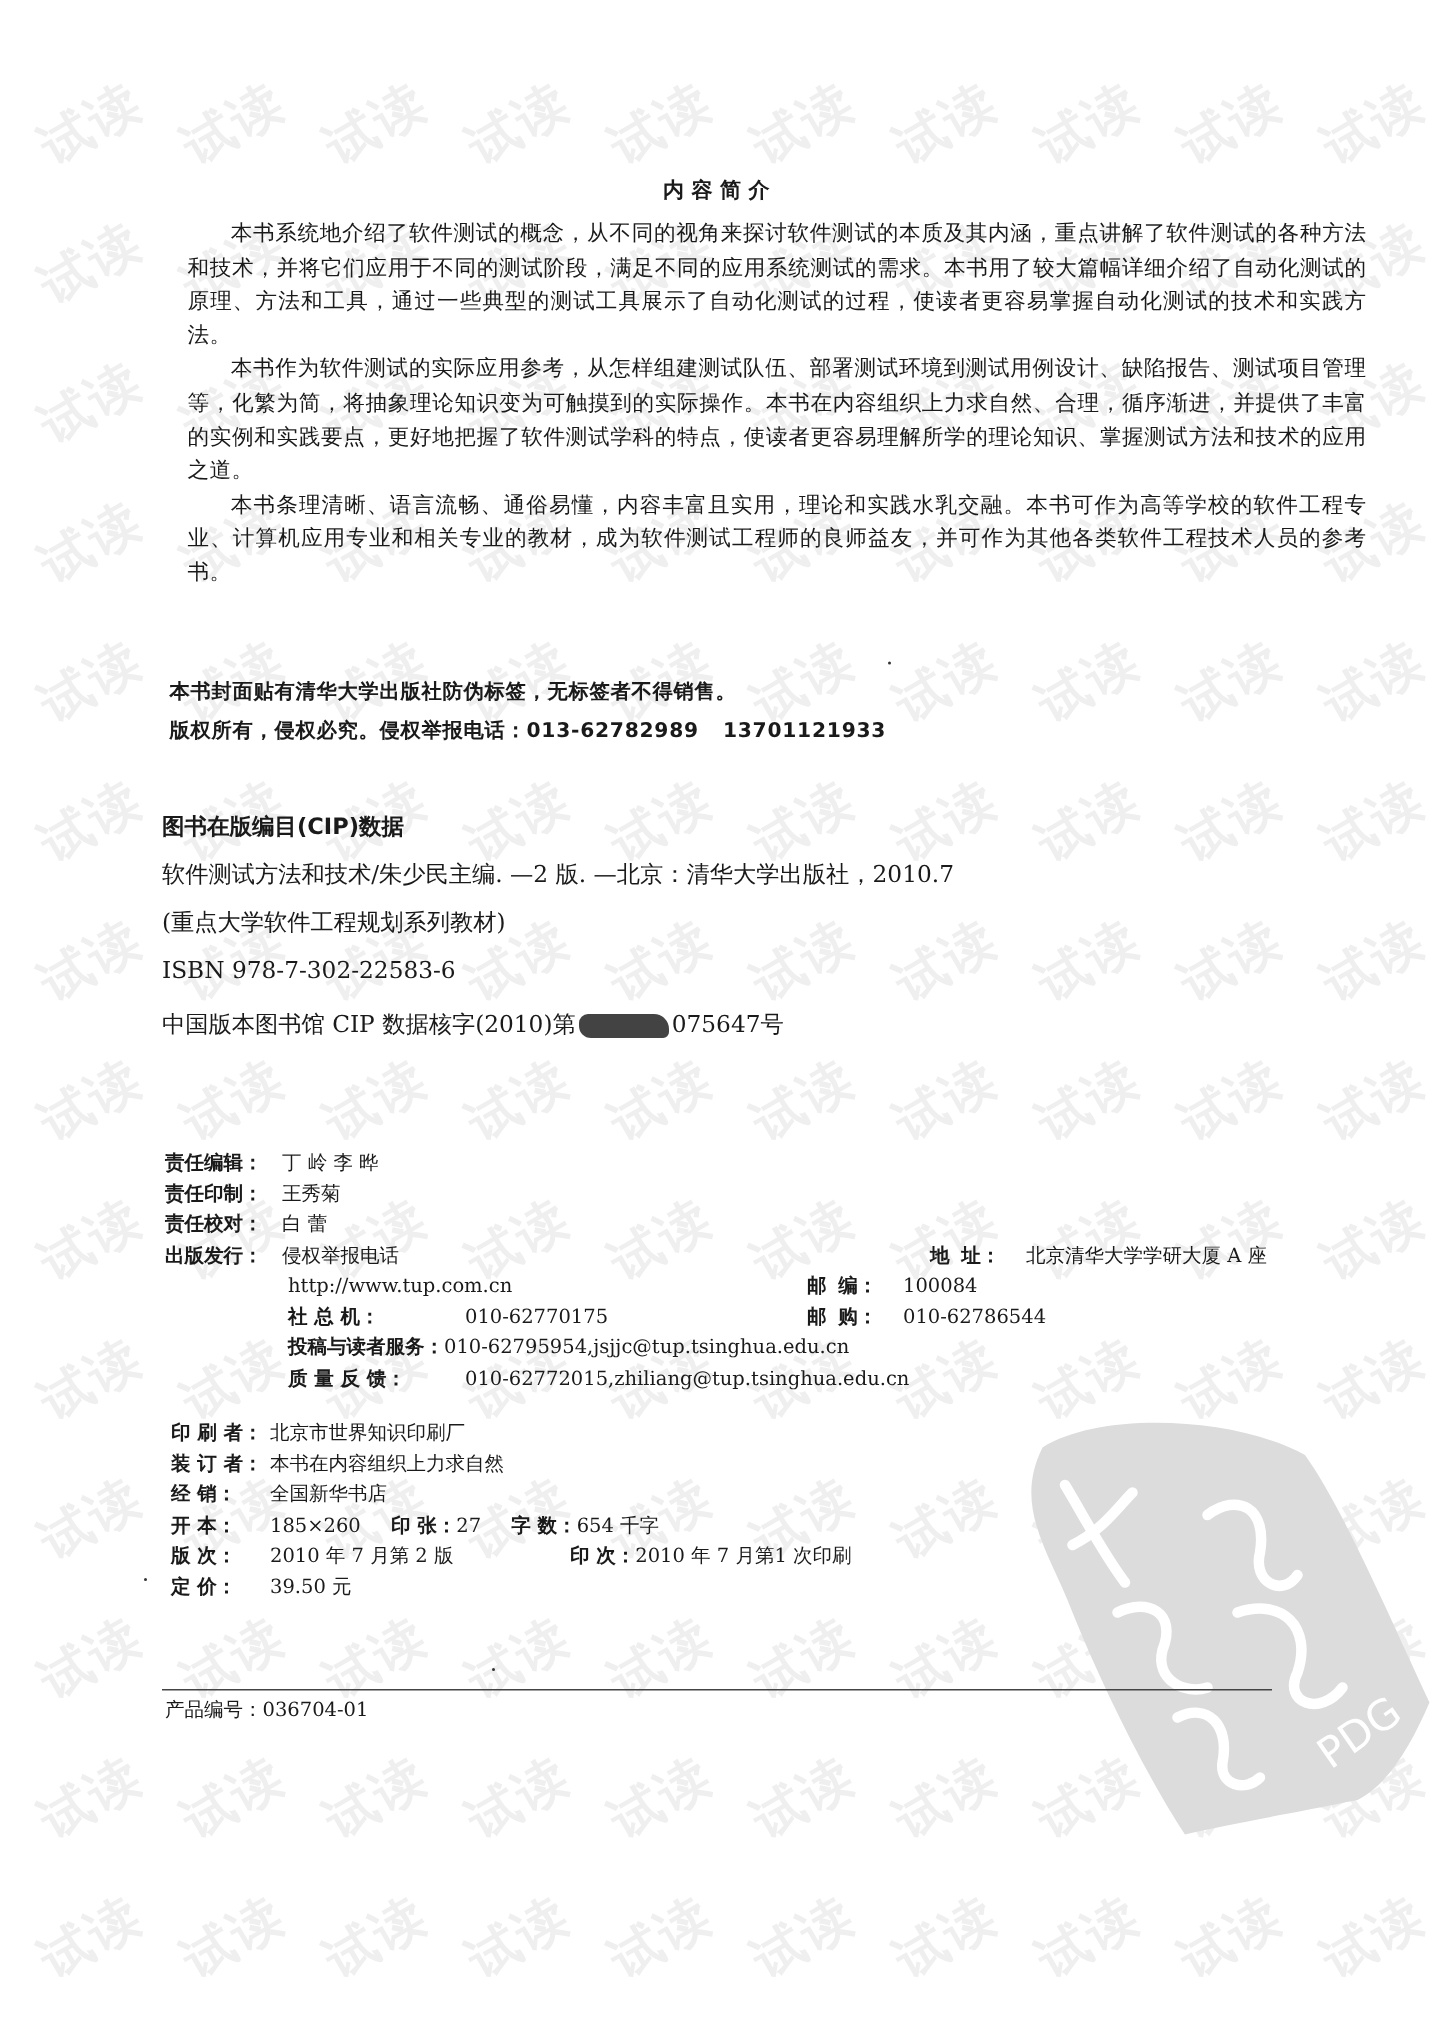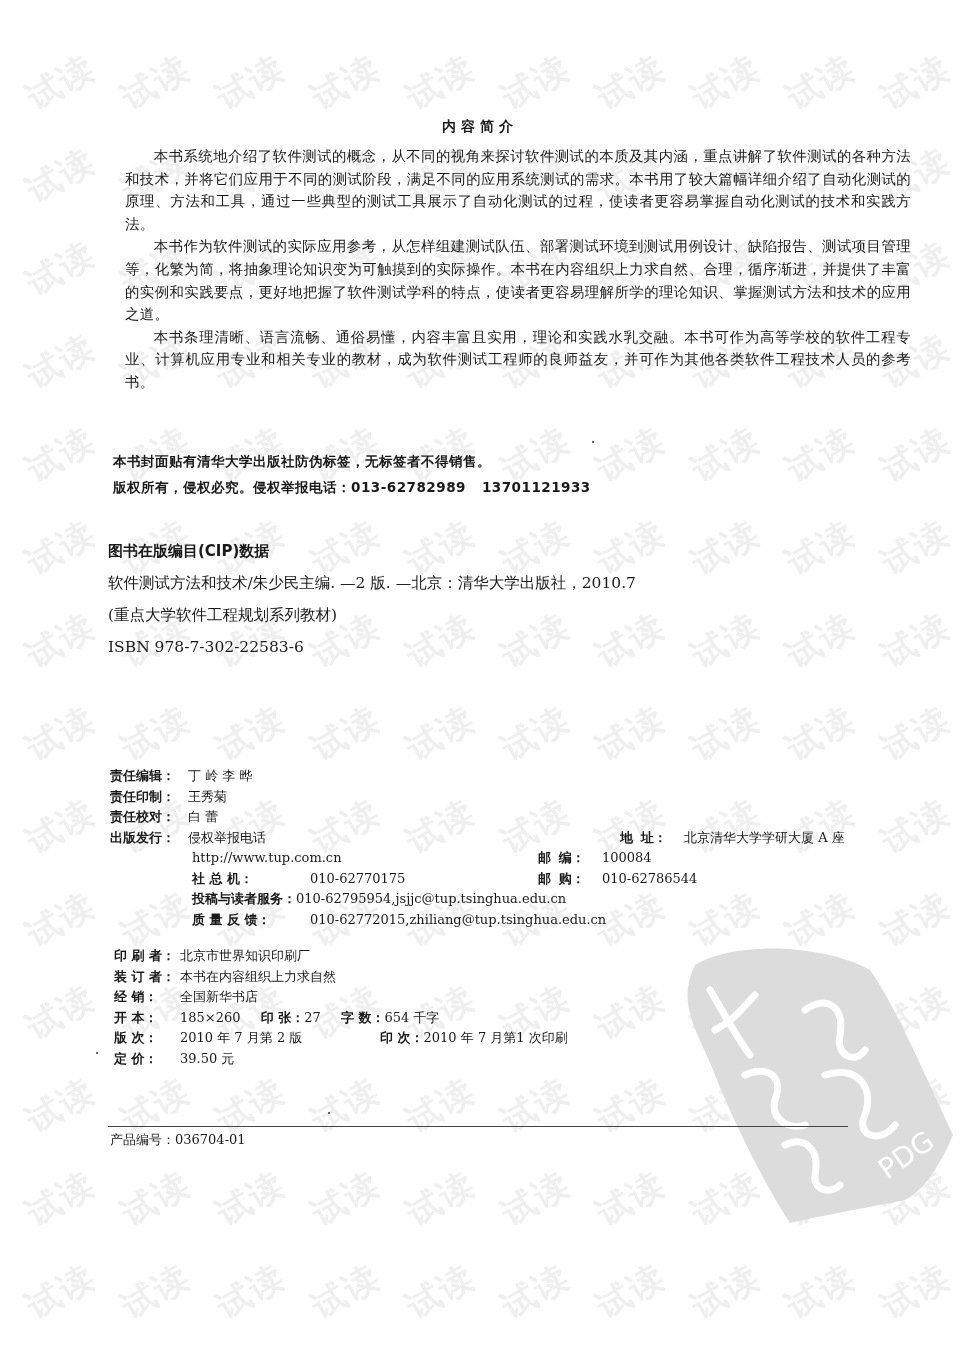--- a/index.html
+++ b/index.html
@@ -242,20 +242,23 @@
     <div class="row">
       <span>版权所有，侵权必究。侵权举报电话：013-62782989</span><span>13701121933</span>
     </div>
   </div>
 
   <div class="cip">
     <div class="h">图书在版编目(CIP)数据</div>
     <div class="row">软件测试方法和技术/朱少民主编. —2 版. —北京：清华大学出版社，2010.7</div>
     <div class="row">(重点大学软件工程规划系列教材)</div>
     <div class="row">ISBN 978-7-302-22583-6</div>
+    <div class="row" style="margin-top:4px;">
+      <span>中国版本图书馆 CIP 数据核字(2010)第</span><span class="smudge"></span><span>075647</span><span>号</span>
+    </div>
   </div>
 
   <div class="credits">
     <div class="row"><span class="lbl l4">责任编辑：</span><span class="val">丁  岭  李  晔</span></div>
     <div class="row"><span class="lbl l4">责任印制：</span><span class="val">王秀菊</span></div>
     <div class="row"><span class="lbl l4">责任校对：</span><span class="val">白  蕾</span></div>
     <div class="row" style="position:relative">
       <span class="lbl l4">出版发行：</span><span class="val">侵权举报电话</span>
       <span class="right-col" style="top:0"><span class="rl">地    址：</span><span>北京清华大学学研大厦 A 座</span></span>
     </div>

